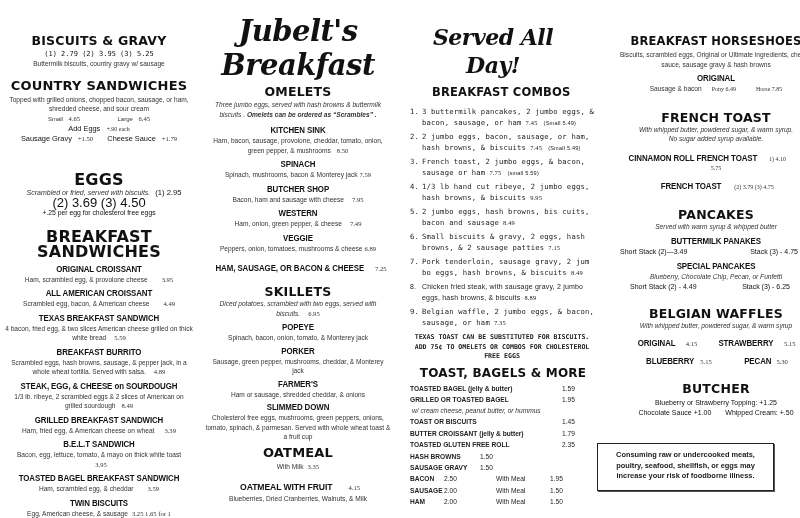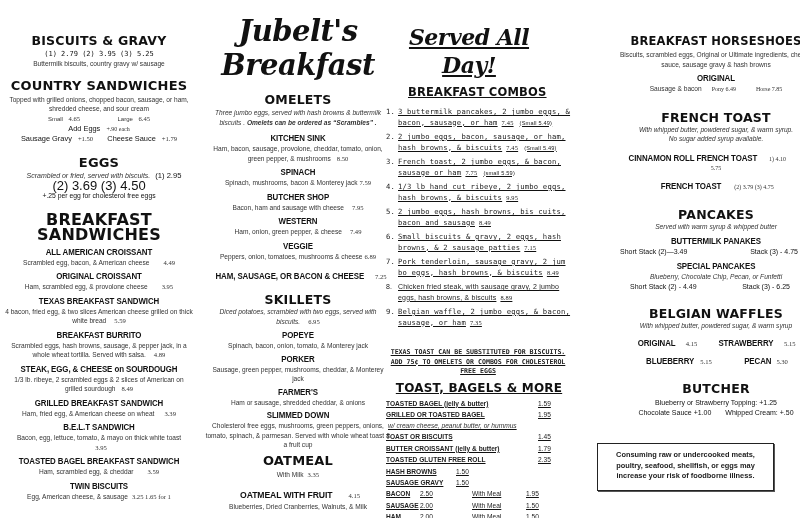--- a/index.html
+++ b/index.html
@@ -1,20 +1,20 @@
 <!DOCTYPE html>
 <html><head>
 <meta charset="utf-8">
 <style>
   html, body { margin: 0; padding: 0; background: #ffffff; }
   body { width: 800px; height: 518px; overflow: hidden; position: relative; color: #111; font-family: "Liberation Sans", sans-serif; }
   .col { position: absolute; top: 0; height: 518px; text-align: center; }
   #c1 { left: 0; width: 198px; }
   #c2 { left: 200px; width: 196px; }
-  #c3 { left: 384px; width: 200px; text-align: left; text-decoration: underline; }
+  #c3 { left: 408px; width: 200px; text-align: left; }
   #c4 { left: 612px; width: 208px; }
 
   .sec-title { font-family: "DejaVu Sans", sans-serif; font-weight: bold; letter-spacing: 0.2px; color: #111; }
   .h-big { font-size: 12.5px; margin: 0; line-height: 15px; }
   .item-name { font-family: "Liberation Sans", sans-serif; font-weight: bold; font-size: 8.6px; line-height: 11px; transform: scaleX(0.92); letter-spacing: -0.1px; }
   .desc { font-size: 6.6px; line-height: 9.5px; color: #333; }
   .italic { font-style: italic; }
   .price { font-family: "Liberation Serif", serif; font-size: 6.6px; color: #333; margin-left: 4px; }
   .small { font-size: 6px; }
 
@@ -60,40 +60,40 @@
     <span class="price small">+.90 each</span>
   </div>
   <div style="font-size:7.4px;line-height:10px">
     <span>Sausage Gravy</span>
     <span class="price">+1.50</span>
     <span style="display:inline-block;width:10px"></span>
     <span>Cheese Sauce</span>
     <span class="price">+1.79</span>
   </div>
 
-  <div class="sec-title" style="font-size:13px;margin-top:10px;line-height:17px">EGGS</div>
+  <div class="sec-title" style="font-size:16px;margin-top:27px;line-height:17px">EGGS</div>
   <div style="font-size:7px;line-height:10px;padding-left:10px">
     <span class="italic" style="color:#333">Scrambled or fried, served with biscuits.</span>
     <span style="font-size:7.6px;margin-left:3px">(1) 2.95</span>
   </div>
   <div style="font-size:13px;line-height:10px">(2) 3.69      (3) 4.50</div>
   <div style="font-size:6.8px;line-height:10px">+.25 per egg for cholesterol free eggs</div>
 
   <div class="sec-title h-big" style="margin-top:11px;font-size:16px">BREAKFAST SANDWICHES</div>
 
   <div id="sandwich-list" style="margin-top:5px">
     <div style="margin-bottom:4px">
+      <div class="item-name">ORIGINAL CROISSANT</div>
+      <div class="desc"><span>Ham, scrambled egg, &amp; provolone cheese</span><span class="price" style="margin-left:14px">3.95</span></div>
+    </div>
+    <div style="margin-bottom:4px">
       <div class="item-name">ALL AMERICAN CROISSANT</div>
       <div class="desc"><span>Scrambled egg, bacon, &amp; American cheese</span><span class="price" style="margin-left:14px">4.49</span></div>
     </div>
     <div style="margin-bottom:4px">
-      <div class="item-name">ORIGINAL CROISSANT</div>
-      <div class="desc"><span>Ham, scrambled egg, &amp; provolone cheese</span><span class="price" style="margin-left:14px">3.95</span></div>
-    </div>
-    <div style="margin-bottom:4px">
       <div class="item-name">TEXAS BREAKFAST SANDWICH</div>
       <div class="desc" style="padding:0 2px"><span>4 bacon, fried egg, &amp; two slices American cheese grilled on thick white bread</span><span class="price" style="margin-left:8px">5.59</span></div>
     </div>
     <div style="margin-bottom:4px">
       <div class="item-name">BREAKFAST BURRITO</div>
       <div class="desc" style="padding:0 2px"><span>Scrambled eggs, hash browns, sausage, &amp; pepper jack, in a whole wheat tortilla.  Served with salsa.</span><span class="price" style="margin-left:8px">4.89</span></div>
     </div>
     <div style="margin-bottom:4px">
       <div class="item-name">STEAK, EGG, &amp; CHEESE on SOURDOUGH</div>
       <div class="desc" style="padding:0 14px"><span>1/3 lb. ribeye, 2  scrambled eggs &amp; 2 slices of American on grilled sourdough</span><span class="price" style="margin-left:6px">8.49</span></div>
@@ -112,21 +112,21 @@
     </div>
     <div style="margin-bottom:4px">
       <div class="item-name">TWIN BISCUITS</div>
       <div class="desc"><span>Egg, American cheese, &amp; sausage</span><span class="price">3.25   1.65 for 1</span></div>
     </div>
   </div>
 </div>
 
 <div class="col" id="c2">
   <div class="script" style="font-size:29px;line-height:34px;margin-top:14px;font-family:'DejaVu Serif',serif;">Jubelt's Breakfast</div>
-  <div class="sec-title h-big" style="margin-top:10px">OMELETS</div>
+  <div class="sec-title h-big" style="margin-top:2px">OMELETS</div>
   <div class="desc italic" style="padding:0 8px;margin-top:1px">
     <span>Three jumbo eggs, served with hash browns &amp; buttermilk biscuits . </span><b>Omelets can be ordered as “Scrambles” .</b>
   </div>
 
   <div style="margin-top:6px">
     <div style="margin-bottom:4px">
       <div class="item-name">KITCHEN SINK</div>
       <div class="desc" style="padding:0 4px"><span>Ham, bacon, sausage, provolone, cheddar, tomato, onion, green pepper, &amp; mushrooms</span><span class="price" style="margin-left:6px">8.50</span></div>
     </div>
     <div style="margin-bottom:4px">
@@ -192,21 +192,21 @@
     <div class="combo"><span class="num">2.</span><span>2 jumbo eggs, bacon, sausage, or ham, hash browns, &amp; biscuits</span><span class="cprice">7.45</span><span class="csmall">(Small 5.49)</span></div>
     <div class="combo"><span class="num">3.</span><span>French toast, 2 jumbo eggs, &amp; bacon, sausage or ham</span><span class="cprice">7.75</span><span class="csmall">(small 5.59)</span></div>
     <div class="combo"><span class="num">4.</span><span>1/3 lb hand cut ribeye, 2 jumbo eggs, hash browns, &amp; biscuits</span><span class="cprice">9.95</span></div>
     <div class="combo"><span class="num">5.</span><span>2 jumbo eggs, hash browns, bis cuits, bacon and sausage</span><span class="cprice">8.49</span></div>
     <div class="combo"><span class="num">6.</span><span>Small biscuits &amp; gravy, 2 eggs, hash browns, &amp; 2 sausage patties</span><span class="cprice">7.15</span></div>
     <div class="combo"><span class="num">7.</span><span>Pork tenderloin, sausage gravy, 2 jum bo eggs, hash browns, &amp; biscuits</span><span class="cprice">8.49</span></div>
     <div class="combo" style="font-family:'Liberation Sans',sans-serif;font-size:7px"><span class="num">8.</span><span>Chicken fried steak, with sausage gravy, 2 jumbo eggs, hash browns, &amp; biscuits</span><span class="cprice">8.89</span></div>
     <div class="combo"><span class="num">9.</span><span>Belgian waffle, 2 jumbo eggs, &amp; bacon, sausage, or ham</span><span class="cprice">7.35</span></div>
   </div>
 
-  <div class="note-caps" style="width:188px;margin-top:20px">TEXAS TOAST CAN BE SUBSTITUTED FOR BISCUITS.  ADD 75¢ TO OMELETS OR COMBOS FOR CHOLESTEROL FREE EGGS</div>
+  <div class="note-caps" style="width:188px;margin-top:5px">TEXAS TOAST CAN BE SUBSTITUTED FOR BISCUITS.  ADD 75¢ TO OMELETS OR COMBOS FOR CHOLESTEROL FREE EGGS</div>
 
   <div class="sec-title" style="font-size:12px;line-height:14px;margin-top:4px;text-align:center;width:190px">TOAST, BAGELS &amp; MORE</div>
 
   <div style="margin-top:3px;padding-left:2px">
     <div class="trow">
         <span class="tn">TOASTED BAGEL (jelly &amp; butter)</span>
         <span class="tp">1.59</span>
       </div>
     <div class="trow">
         <span class="tn">GRILLED OR TOASTED BAGEL</span>

